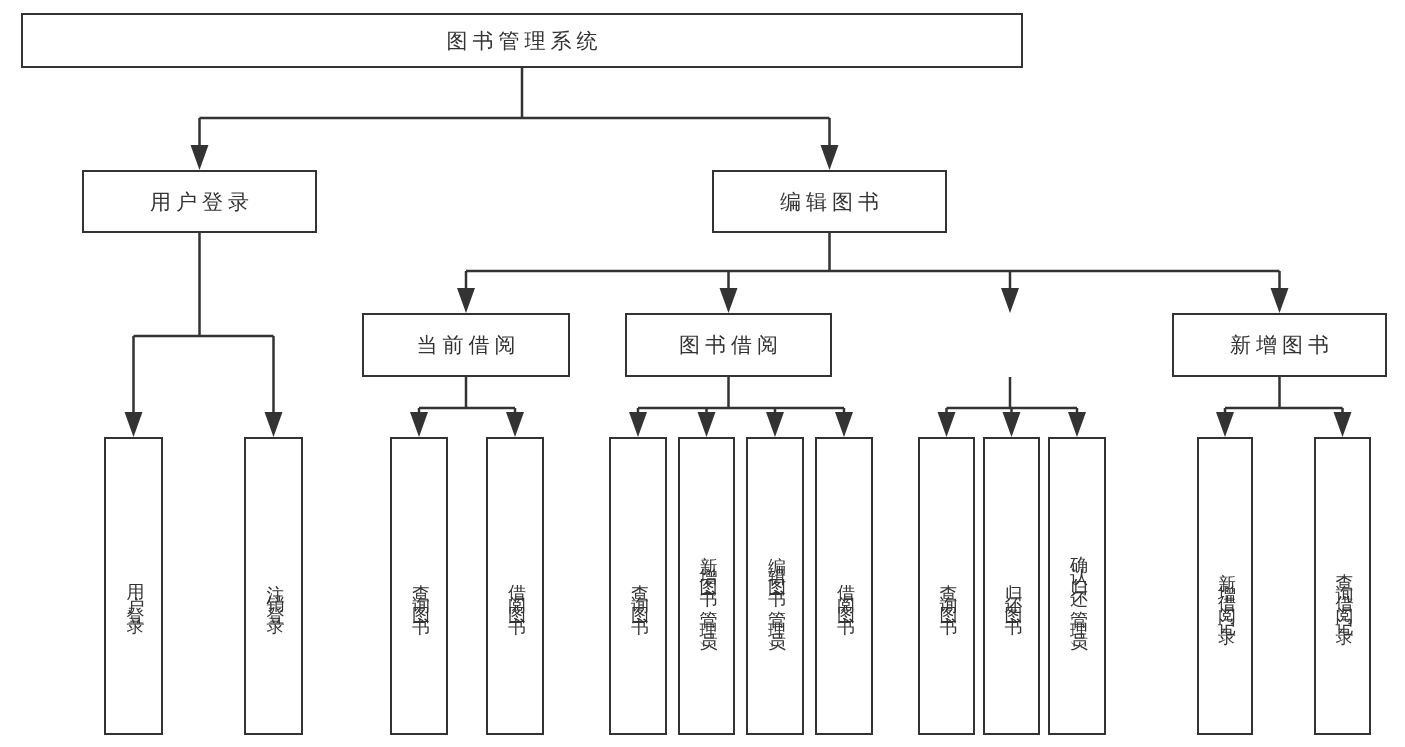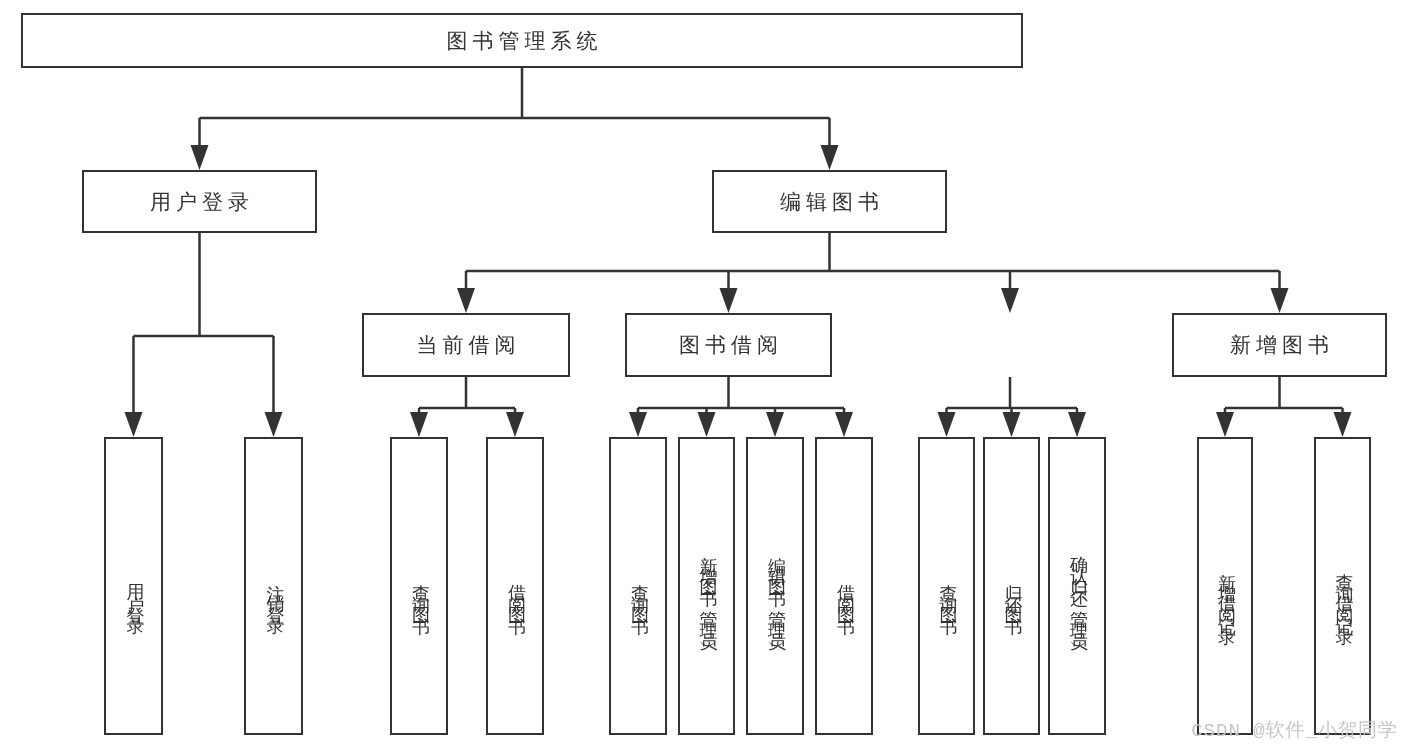--- a/index.html
+++ b/index.html
@@ -163,15 +163,14 @@
     <span>确认归还（管理员）</span>
   </div>
 
   <div class="node leaf" style="left:1197px; top:437px; width:56px; height:298px;">
     <span>新增借阅记录</span>
   </div>
   <div class="node leaf" style="left:1314px; top:437px; width:57px; height:298px;">
     <span>查询借阅记录</span>
   </div>
 
-  <div class="watermark">CSDN @软件_小贺同学</div>
 
 </div>
 
 </body></html>

